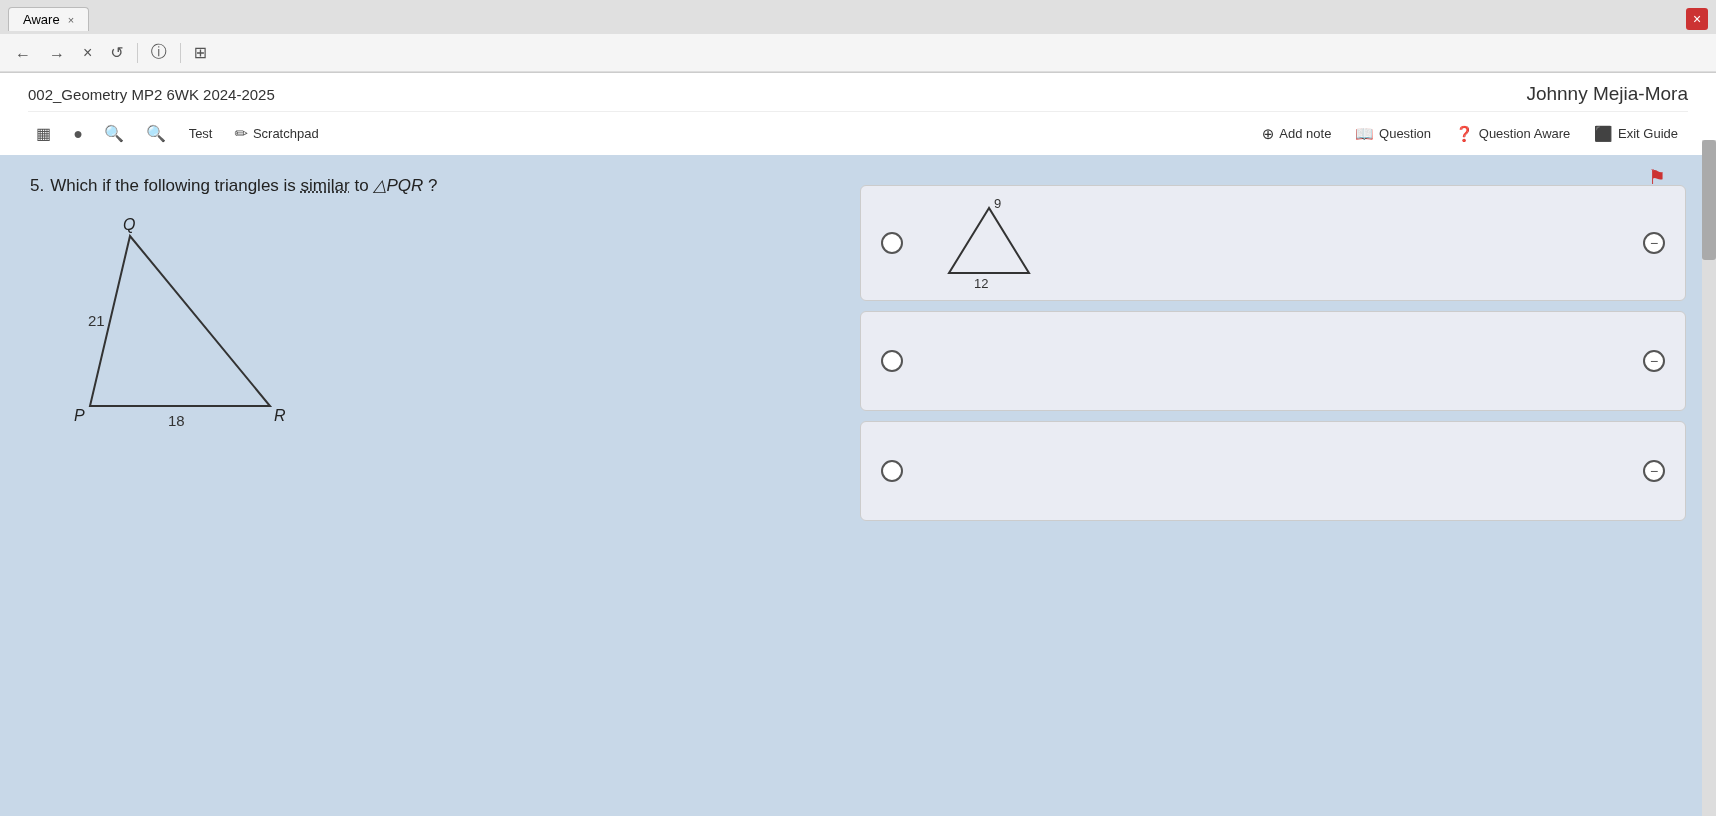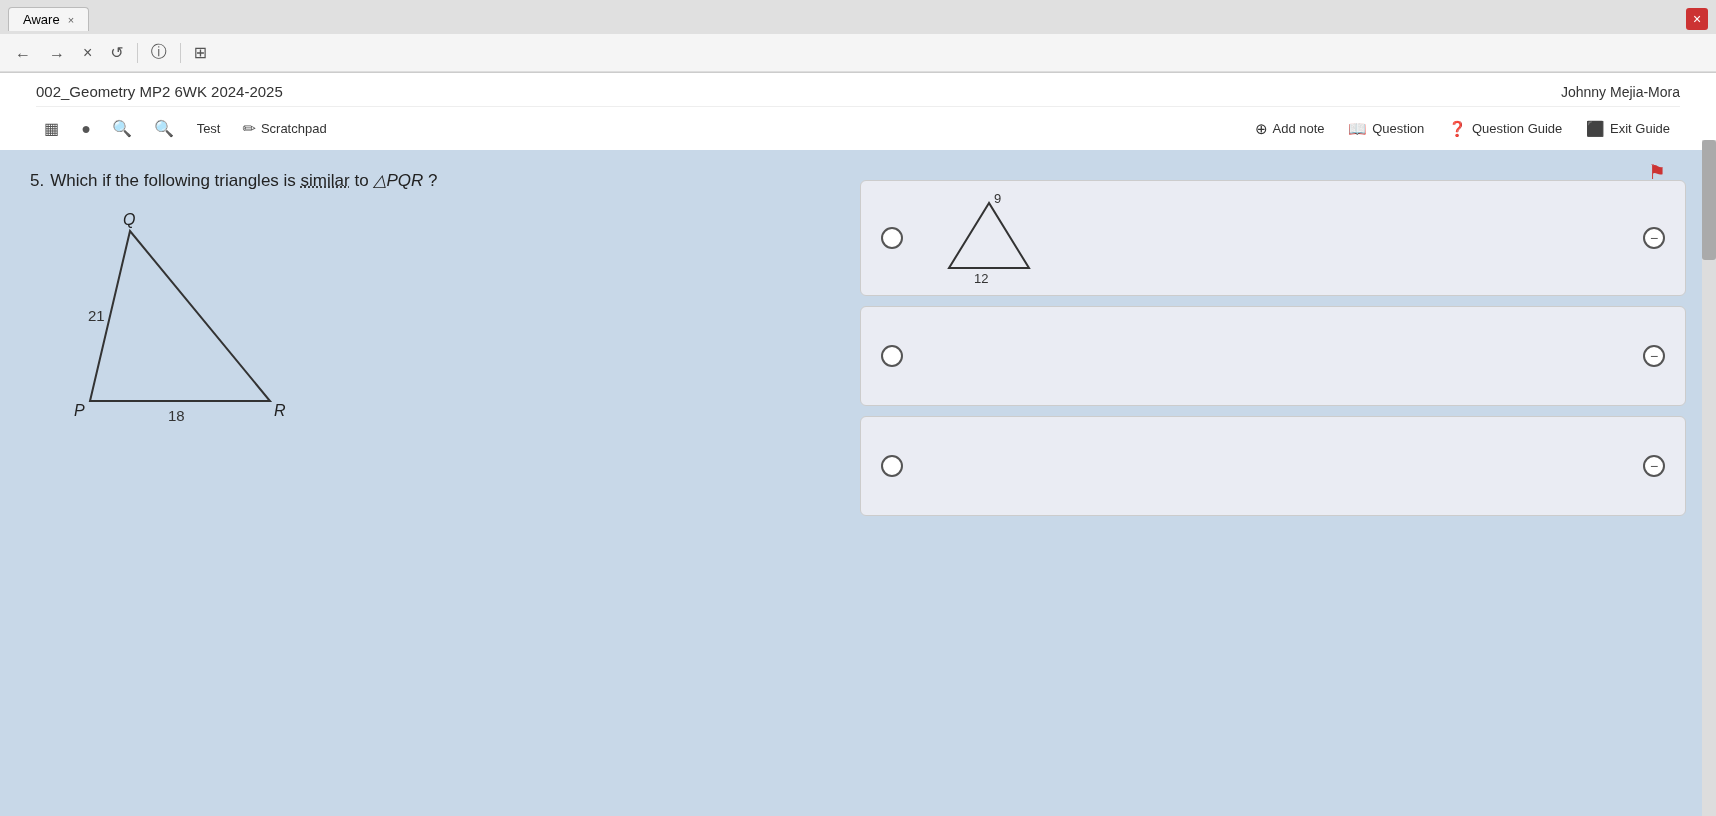--- a/index.html
+++ b/index.html
@@ -59,36 +59,36 @@
     }
     .nav-divider {
       width: 1px;
       height: 20px;
       background: #ccc;
     }
 
     
     .app-header {
       background: white;
-      padding: 0 36px;
+      padding: 0 28px;
     }
     .app-title-bar {
       display: flex;
       justify-content: space-between;
       align-items: center;
       padding: 10px 0 6px;
       border-bottom: 1px solid #eee;
     }
     .app-title {
       font-size: 15px;
       font-weight: 500;
       color: #333;
     }
     .user-name {
-      font-size: 14px;
+      font-size: 19px;
       color: #333;
     }
 
     .toolbar {
       display: flex;
       align-items: center;
       padding: 8px 0;
       gap: 6px;
     }
     .toolbar-btn {
@@ -311,21 +311,21 @@
       <button class="toolbar-right-btn">
         <span class="icon">⊕</span>
         <span>Add note</span>
       </button>
       <button class="toolbar-right-btn">
         <span class="icon">📖</span>
         <span>Question</span>
       </button>
       <button class="toolbar-right-btn">
         <span class="icon">❓</span>
-        <span>Question Guide</span>
+        <span>Question Aware</span>
       </button>
       <button class="toolbar-right-btn">
         <span class="icon">⬛</span>
         <span>Exit Guide</span>
       </button>
     </div>
   </div>
 </div>
 
 <div class="main-content">

